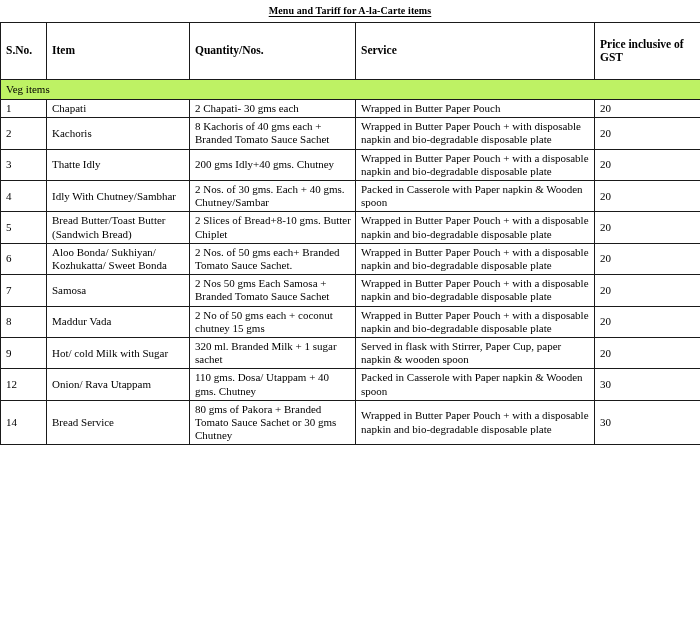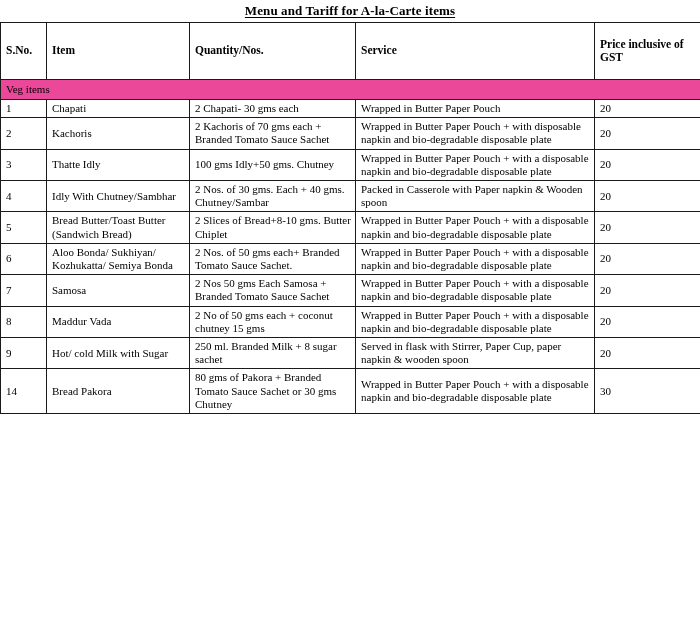--- a/index.html
+++ b/index.html
@@ -17,21 +17,21 @@
   .page {
     width: 700px;
     height: 643px;
     position: relative;
     overflow: hidden;
     background: #ffffff;
   }
   .doc-title {
     text-align: center;
     font-weight: bold;
-    font-size: 13px;
+    font-size: 10px;
     letter-spacing: 0.1px;
     padding: 4px 0 4px 0;
     height: 14px;
     line-height: 14px;
   }
   .doc-title span {
     text-decoration: underline;
     text-underline-offset: 2px;
   }
   table.menu-table {
@@ -106,60 +106,60 @@
       <tr>
         <th class="th-sno">S.No.</th>
         <th>Item</th>
         <th>Quantity/Nos.</th>
         <th>Service</th>
         <th class="th-price">Price inclusive of GST</th>
       </tr>
     </thead>
     <tbody id="table-body">
       <tr class="section-band">
-        <td colspan="5" style="background: #ec4899;">Veg items</td>
+        <td colspan="5" style="background: #bef264;">Veg items</td>
       </tr>
     <tr>
           <td class="td-sno">1</td>
           <td class="td-item">Chapati</td>
           <td class="td-qty">2 Chapati- 30 gms each</td>
           <td class="td-serv">Wrapped in Butter Paper Pouch</td>
           <td class="td-price">20</td>
         </tr>
         <tr>
           <td class="td-sno">2</td>
           <td class="td-item">Kachoris</td>
-          <td class="td-qty">2 Kachoris of 70 gms each + Branded Tomato Sauce Sachet</td>
+          <td class="td-qty">8 Kachoris of 40 gms each + Branded Tomato Sauce Sachet</td>
           <td class="td-serv">Wrapped in Butter Paper Pouch + with disposable napkin and bio-degradable disposable plate</td>
           <td class="td-price">20</td>
         </tr>
         <tr>
           <td class="td-sno">3</td>
           <td class="td-item">Thatte Idly</td>
-          <td class="td-qty">100 gms Idly+50 gms. Chutney</td>
+          <td class="td-qty">200 gms Idly+40 gms. Chutney</td>
           <td class="td-serv">Wrapped in Butter Paper Pouch + with a disposable napkin and bio-degradable disposable plate</td>
           <td class="td-price">20</td>
         </tr>
         <tr>
           <td class="td-sno">4</td>
           <td class="td-item">Idly With Chutney/Sambhar</td>
           <td class="td-qty">2 Nos. of 30 gms. Each + 40 gms. Chutney/Sambar</td>
           <td class="td-serv">Packed in Casserole with Paper napkin &amp; Wooden spoon</td>
           <td class="td-price">20</td>
         </tr>
         <tr>
           <td class="td-sno">5</td>
           <td class="td-item">Bread Butter/Toast Butter (Sandwich Bread)</td>
           <td class="td-qty">2 Slices of Bread+8-10 gms. Butter Chiplet</td>
           <td class="td-serv">Wrapped in Butter Paper Pouch + with a disposable napkin and bio-degradable disposable plate</td>
           <td class="td-price">20</td>
         </tr>
         <tr>
           <td class="td-sno">6</td>
-          <td class="td-item">Aloo Bonda/ Sukhiyan/ Kozhukatta/ Semiya Bonda</td>
+          <td class="td-item">Aloo Bonda/ Sukhiyan/ Kozhukatta/ Sweet Bonda</td>
           <td class="td-qty">2 Nos. of 50 gms each+ Branded Tomato Sauce Sachet.</td>
           <td class="td-serv">Wrapped in Butter Paper Pouch + with a disposable napkin and bio-degradable disposable plate</td>
           <td class="td-price">20</td>
         </tr>
         <tr>
           <td class="td-sno">7</td>
           <td class="td-item">Samosa</td>
           <td class="td-qty">2 Nos 50 gms Each Samosa + Branded Tomato Sauce Sachet</td>
           <td class="td-serv">Wrapped in Butter Paper Pouch + with a disposable napkin and bio-degradable disposable plate</td>
           <td class="td-price">20</td>
@@ -167,27 +167,34 @@
         <tr>
           <td class="td-sno">8</td>
           <td class="td-item">Maddur Vada</td>
           <td class="td-qty">2 No of 50 gms each + coconut chutney 15 gms</td>
           <td class="td-serv">Wrapped in Butter Paper Pouch + with a disposable napkin and bio-degradable disposable plate</td>
           <td class="td-price">20</td>
         </tr>
         <tr>
           <td class="td-sno">9</td>
           <td class="td-item">Hot/ cold Milk with Sugar</td>
-          <td class="td-qty">250 ml. Branded Milk + 8 sugar sachet</td>
+          <td class="td-qty">320 ml. Branded Milk + 1 sugar sachet</td>
           <td class="td-serv">Served in flask with Stirrer, Paper Cup, paper napkin &amp; wooden spoon</td>
           <td class="td-price">20</td>
         </tr>
         <tr>
+          <td class="td-sno">12</td>
+          <td class="td-item">Onion/ Rava Utappam</td>
+          <td class="td-qty">110 gms. Dosa/ Utappam + 40 gms. Chutney</td>
+          <td class="td-serv">Packed in Casserole with Paper napkin &amp; Wooden spoon</td>
+          <td class="td-price">30</td>
+        </tr>
+        <tr>
           <td class="td-sno">14</td>
-          <td class="td-item">Bread Pakora</td>
+          <td class="td-item">Bread Service</td>
           <td class="td-qty">80 gms of Pakora + Branded Tomato Sauce Sachet or 30 gms Chutney</td>
           <td class="td-serv">Wrapped in Butter Paper Pouch + with a disposable napkin and bio-degradable disposable plate</td>
           <td class="td-price">30</td>
         </tr>
       </tbody>
   </table>
 
 </div>
 
 </body></html>

